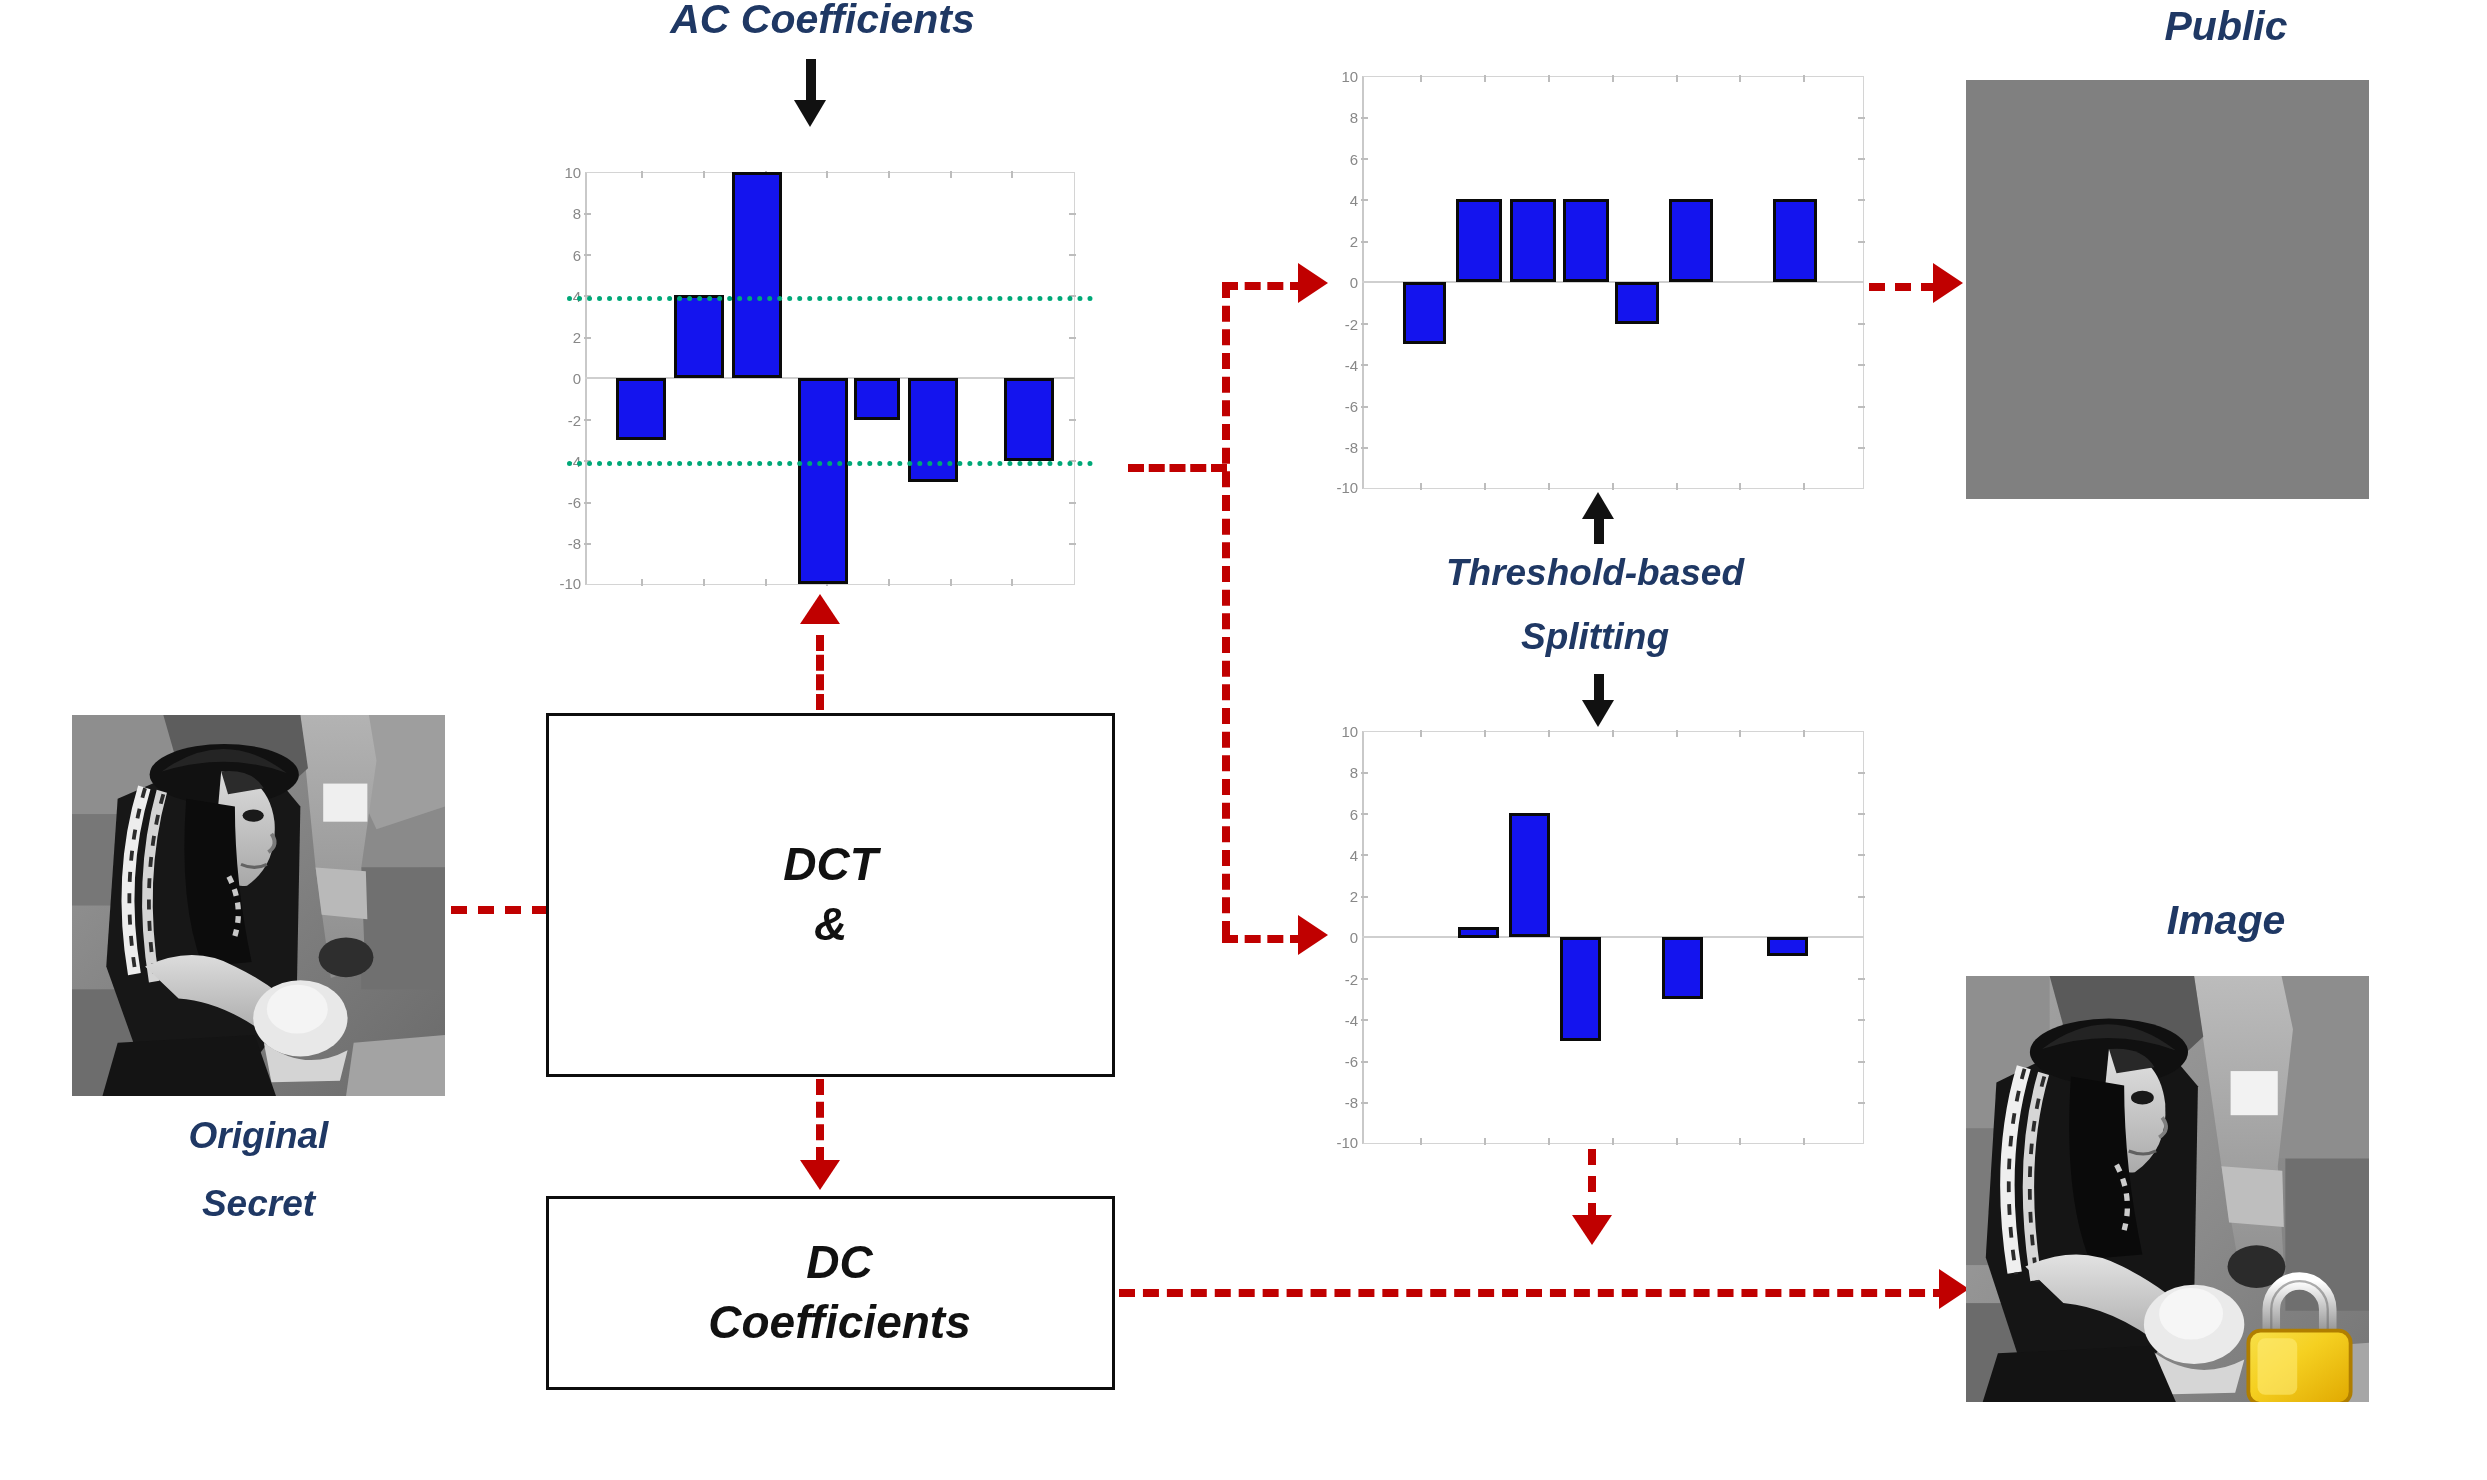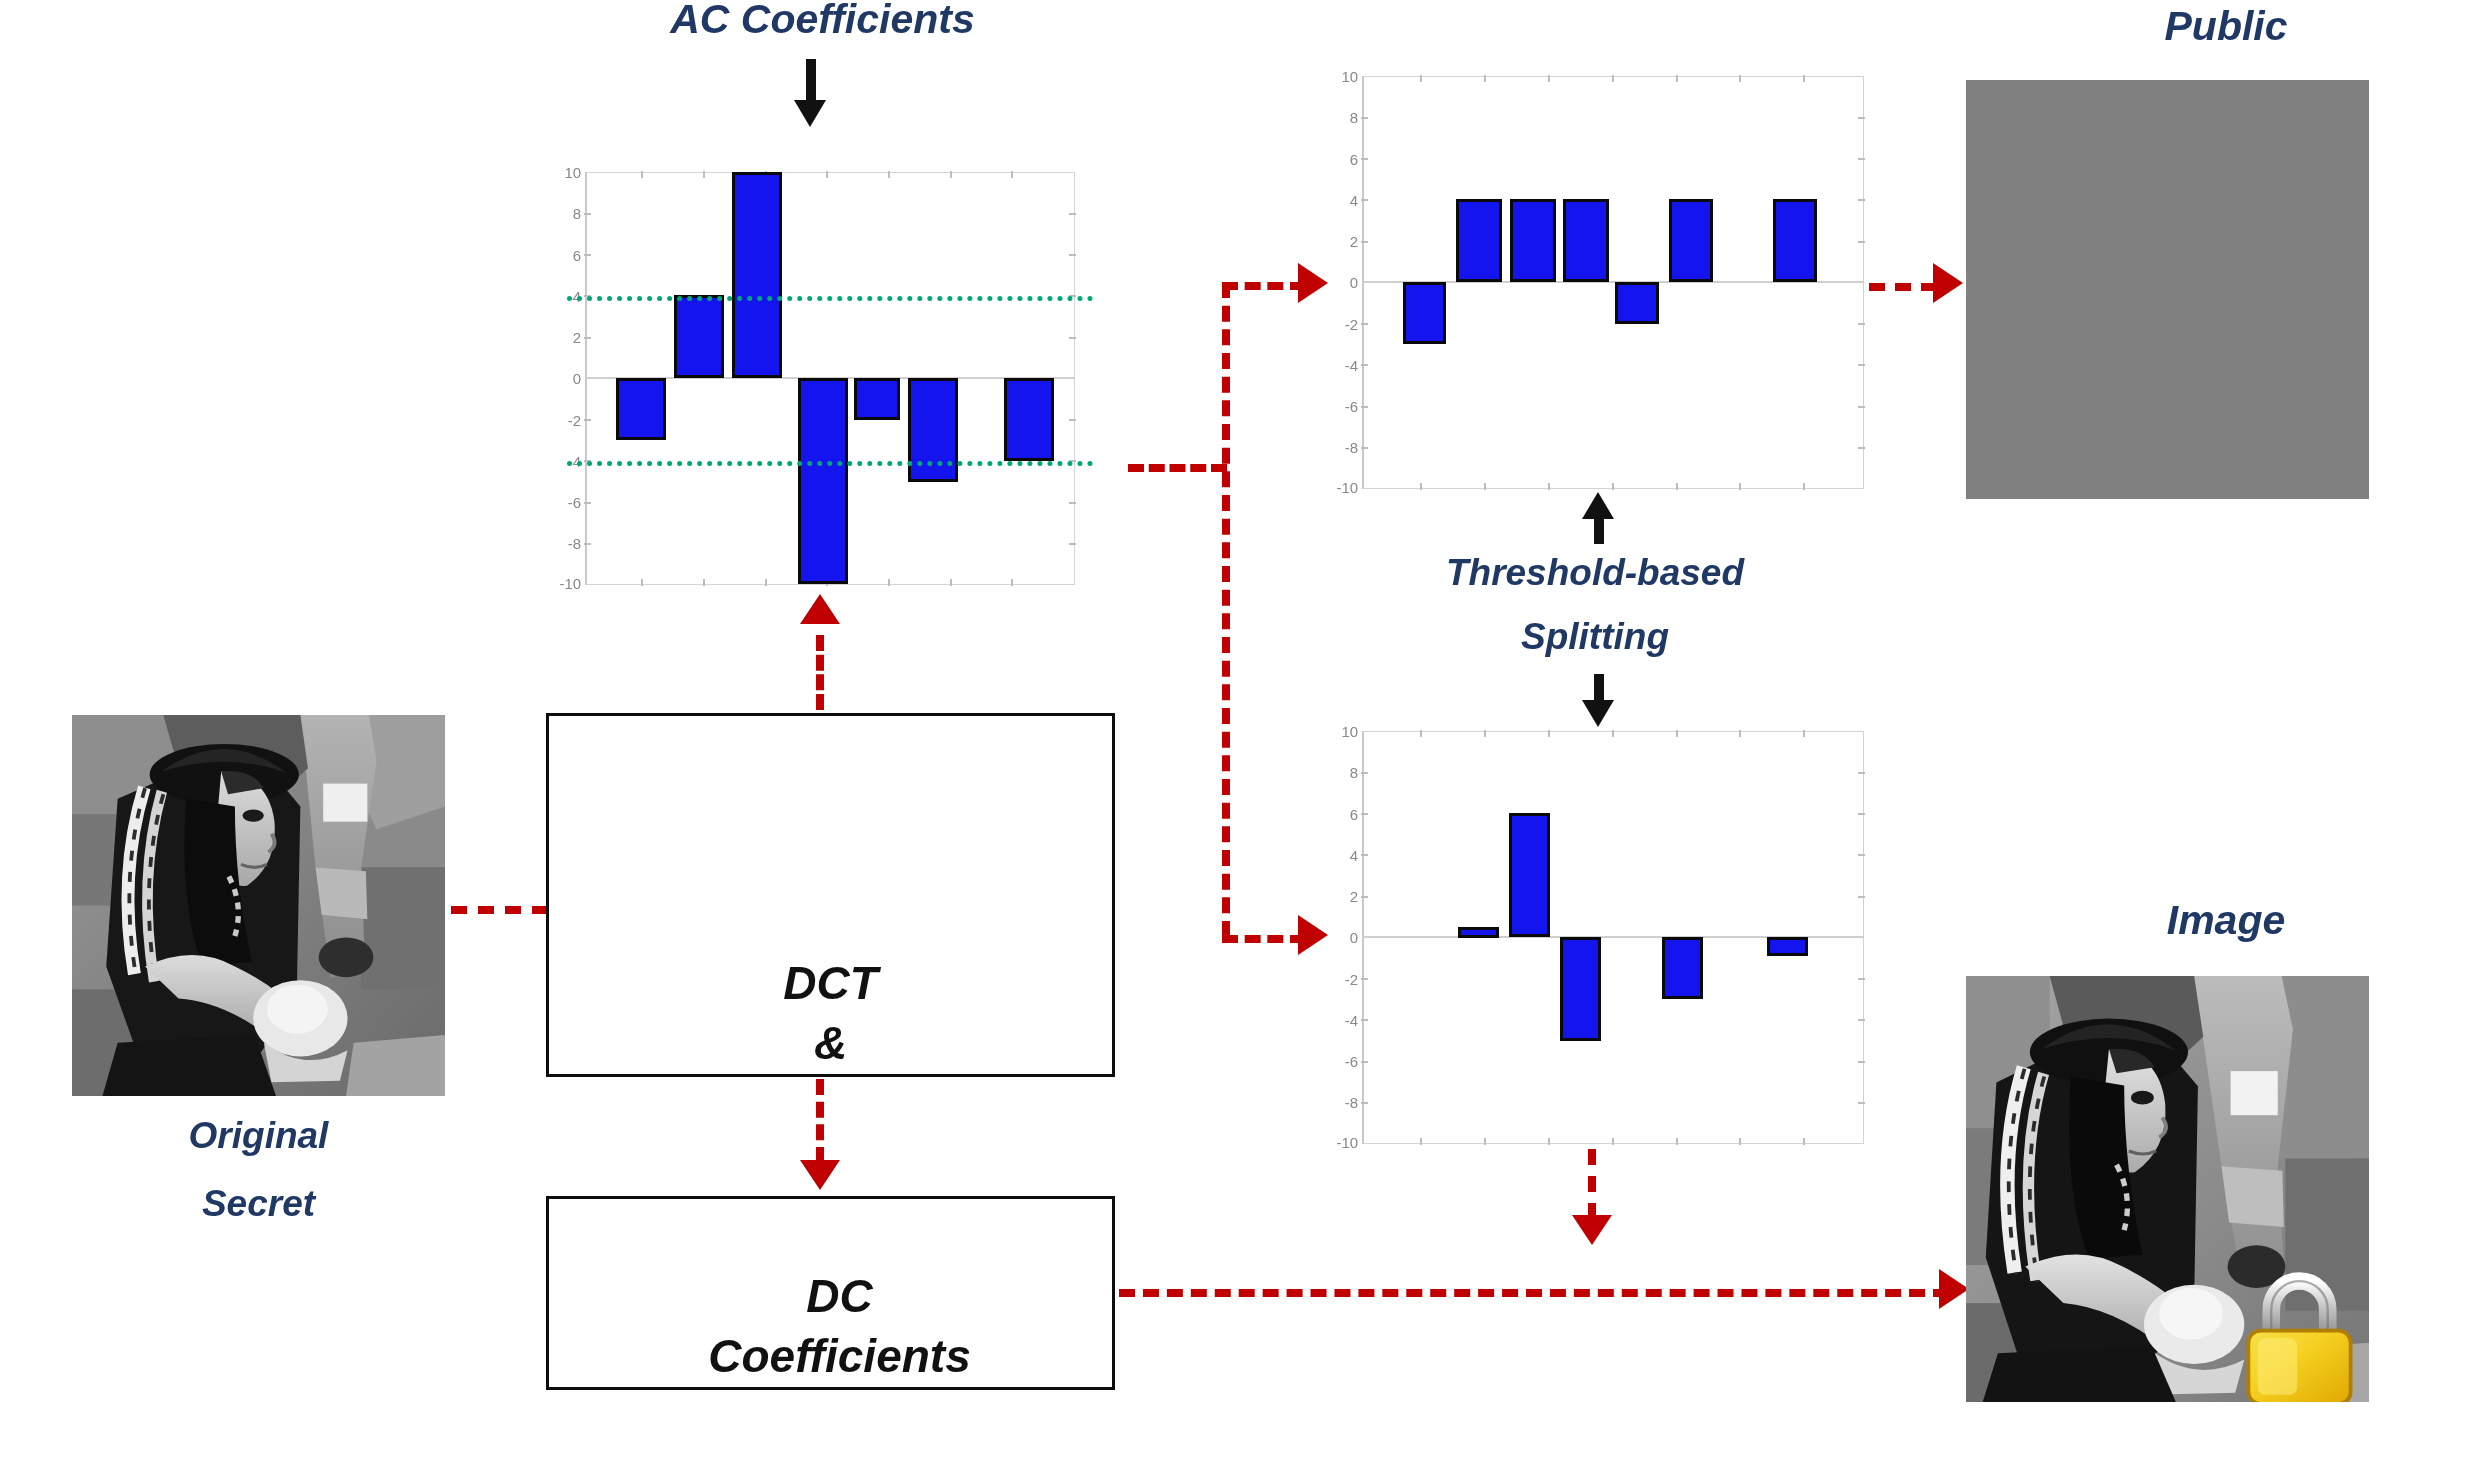--- a/index.html
+++ b/index.html
@@ -4,21 +4,21 @@
 <style>
   html,body{margin:0;padding:0;background:#ffffff;}
   body{width:2487px;height:1480px;position:relative;overflow:hidden;
        font-family:"Liberation Sans", sans-serif;}
 
   .lbl{position:absolute;font-weight:bold;font-style:italic;
        color:#1F3864;white-space:nowrap;text-align:center;line-height:1.12;}
 
   
   .flowbox{position:absolute;background:#ffffff;border:3.8px solid #0d0d0d;
-           display:flex;align-items:flex-end;justify-content:center;
+           display:flex;align-items:center;justify-content:center;
            box-sizing:border-box;}
   .flowbox .txt{font-style:italic;font-weight:bold;color:#111;
                 text-align:center;line-height:1.30;}
 
   
   .chart{position:absolute;box-sizing:border-box;background:#fff;}
   .chart .frame{position:absolute;inset:0;border:1.5px solid #d4d4d4;
                 border-left:2.3px solid #c9c9c9;}
   .chart .zeroline{position:absolute;left:0;right:0;height:2.3px;background:#cfcfcf;}
   .chart .tick{position:absolute;background:#bdbdbd;}

